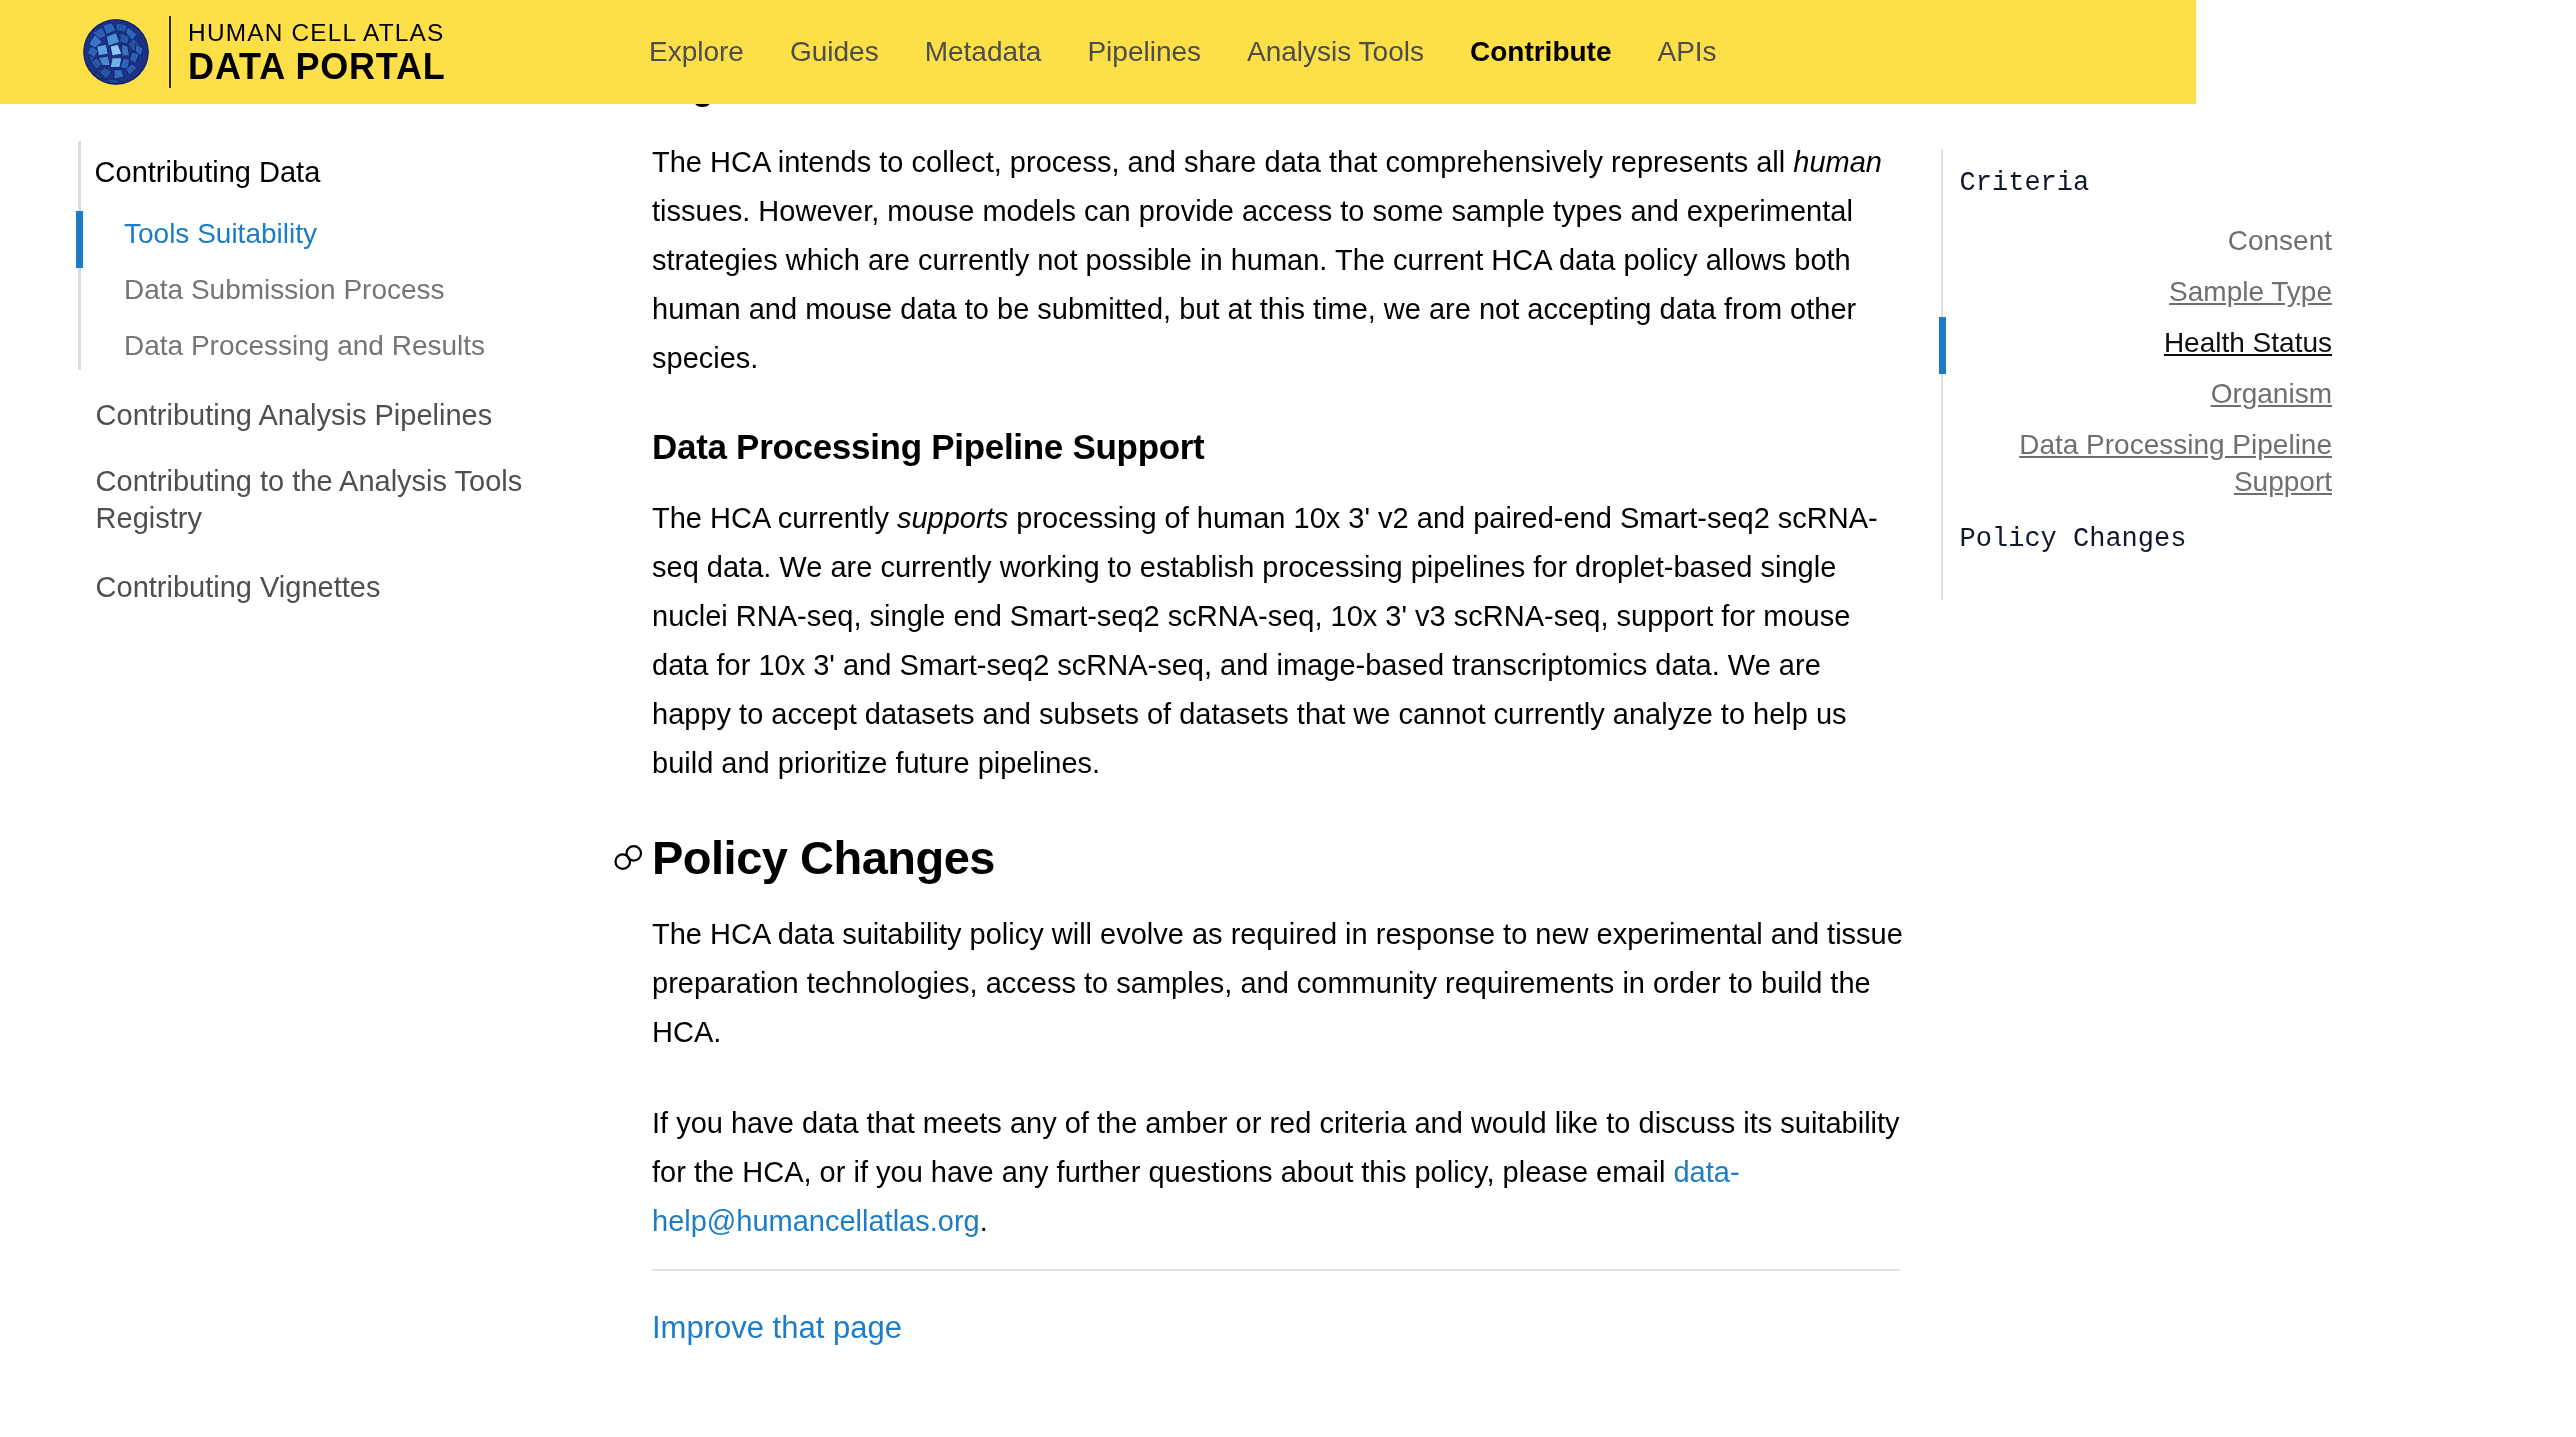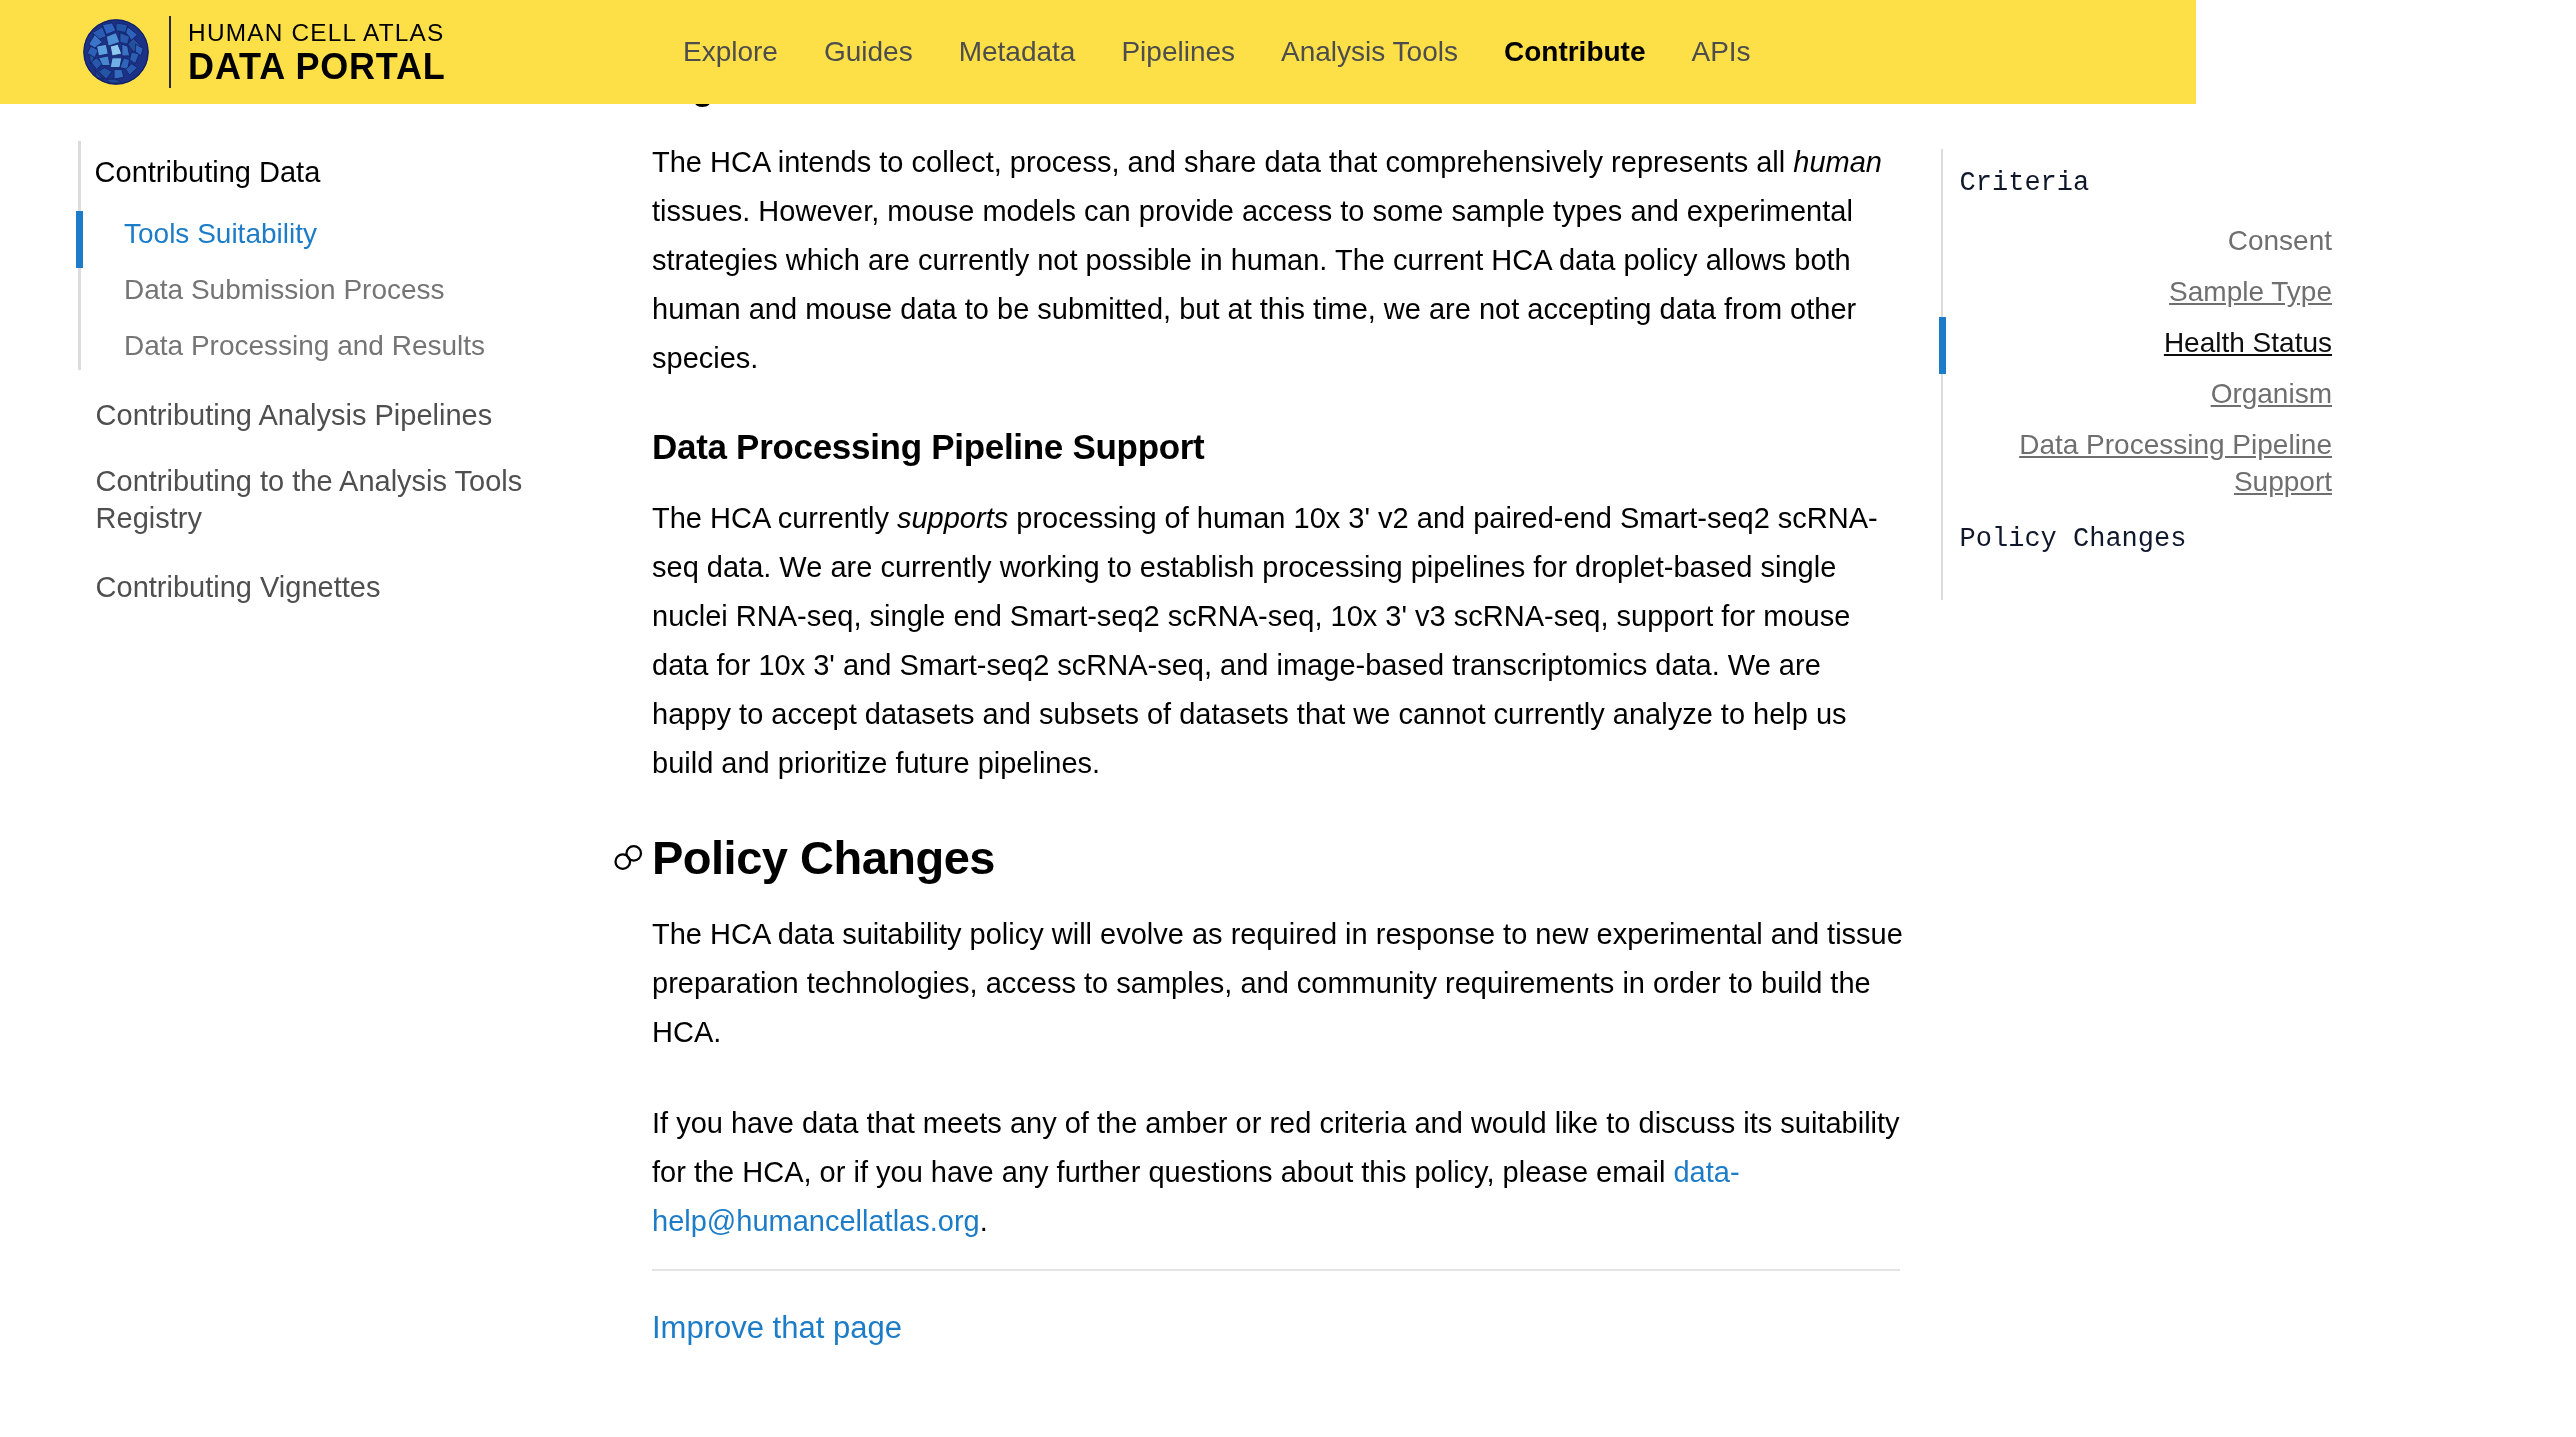--- a/index.html
+++ b/index.html
@@ -9,21 +9,21 @@
 
   
   .header { position:absolute; top:0; left:0; width:2196px; height:104px;
     background:#fde047; z-index:5; }
   .logo { position:absolute; left:83px; top:0; height:104px; display:flex; align-items:center; cursor:pointer; }
   .logo svg.sphere { width:66px; height:66px; display:block; }
   .logo-divider { width:2px; height:72px; background:#2a2a2a; margin-left:19.5px; margin-right:17.6px; }
   .logo-text { display:flex; flex-direction:column; justify-content:center; }
   .logo-line1 { font-size:24.4px; letter-spacing:1.2px; color:#000; font-weight:400; line-height:29px; }
   .logo-line2 { font-size:36px; letter-spacing:0.8px; color:#000; font-weight:700; line-height:40px; }
-  .nav { position:absolute; left:683px; top:0; height:104px; display:flex; align-items:center; gap:46px; }
+  .nav { position:absolute; left:649px; top:0; height:104px; display:flex; align-items:center; gap:46px; }
   .nav a { font-size:28px; color:#4d4d4d; }
   .nav a.active { color:#000; font-weight:700; }
 
   
   .left-sidebar { position:absolute; left:78px; top:154px; width:478px; z-index:1; }
   .ls-group { position:relative; }
   .ls-group-line { position:absolute; left:0; top:-12.7px; width:2.9px; height:229px; background:#dcdcdc; }
   .ls-active-bar { position:absolute; left:-2px; top:57px; width:6.8px; height:57px; background:#1c7cc7; }
   .ls-head { padding-left:16.6px; font-size:29px; color:#000; line-height:37px; margin-bottom:23.4px; cursor:pointer; }
   .ls-sub { padding-left:46px; font-size:28px; color:#757575; line-height:39px; margin-bottom:16.6px; display:block; }

